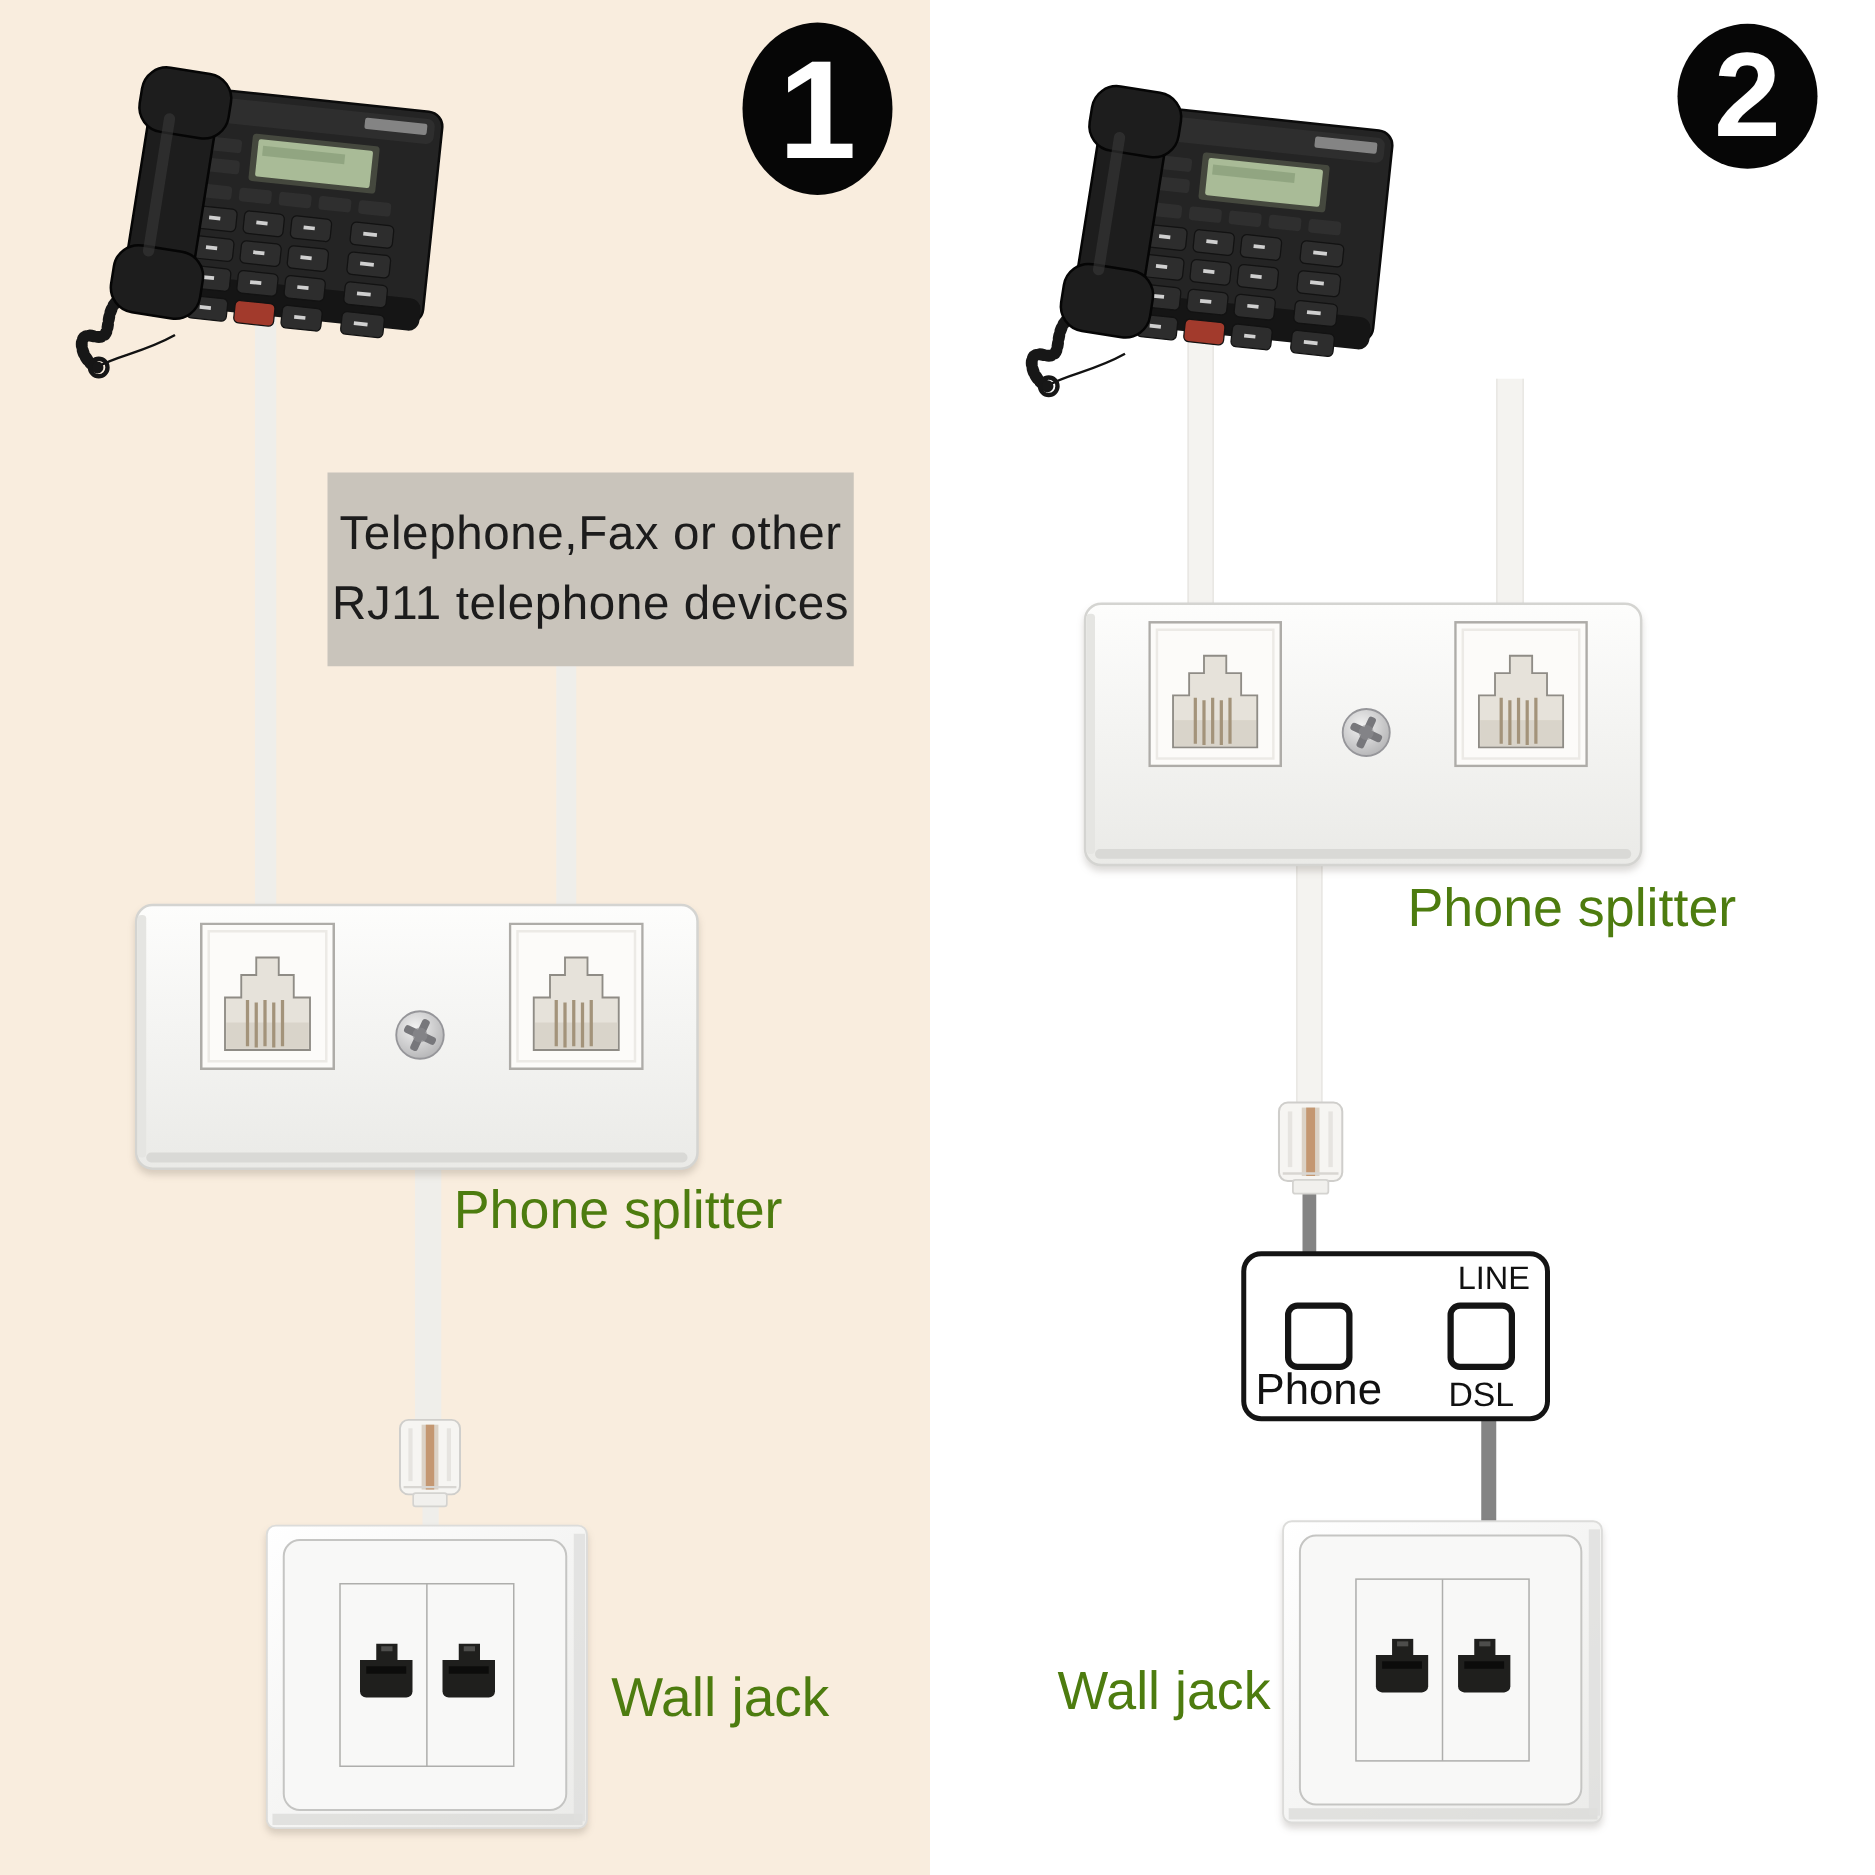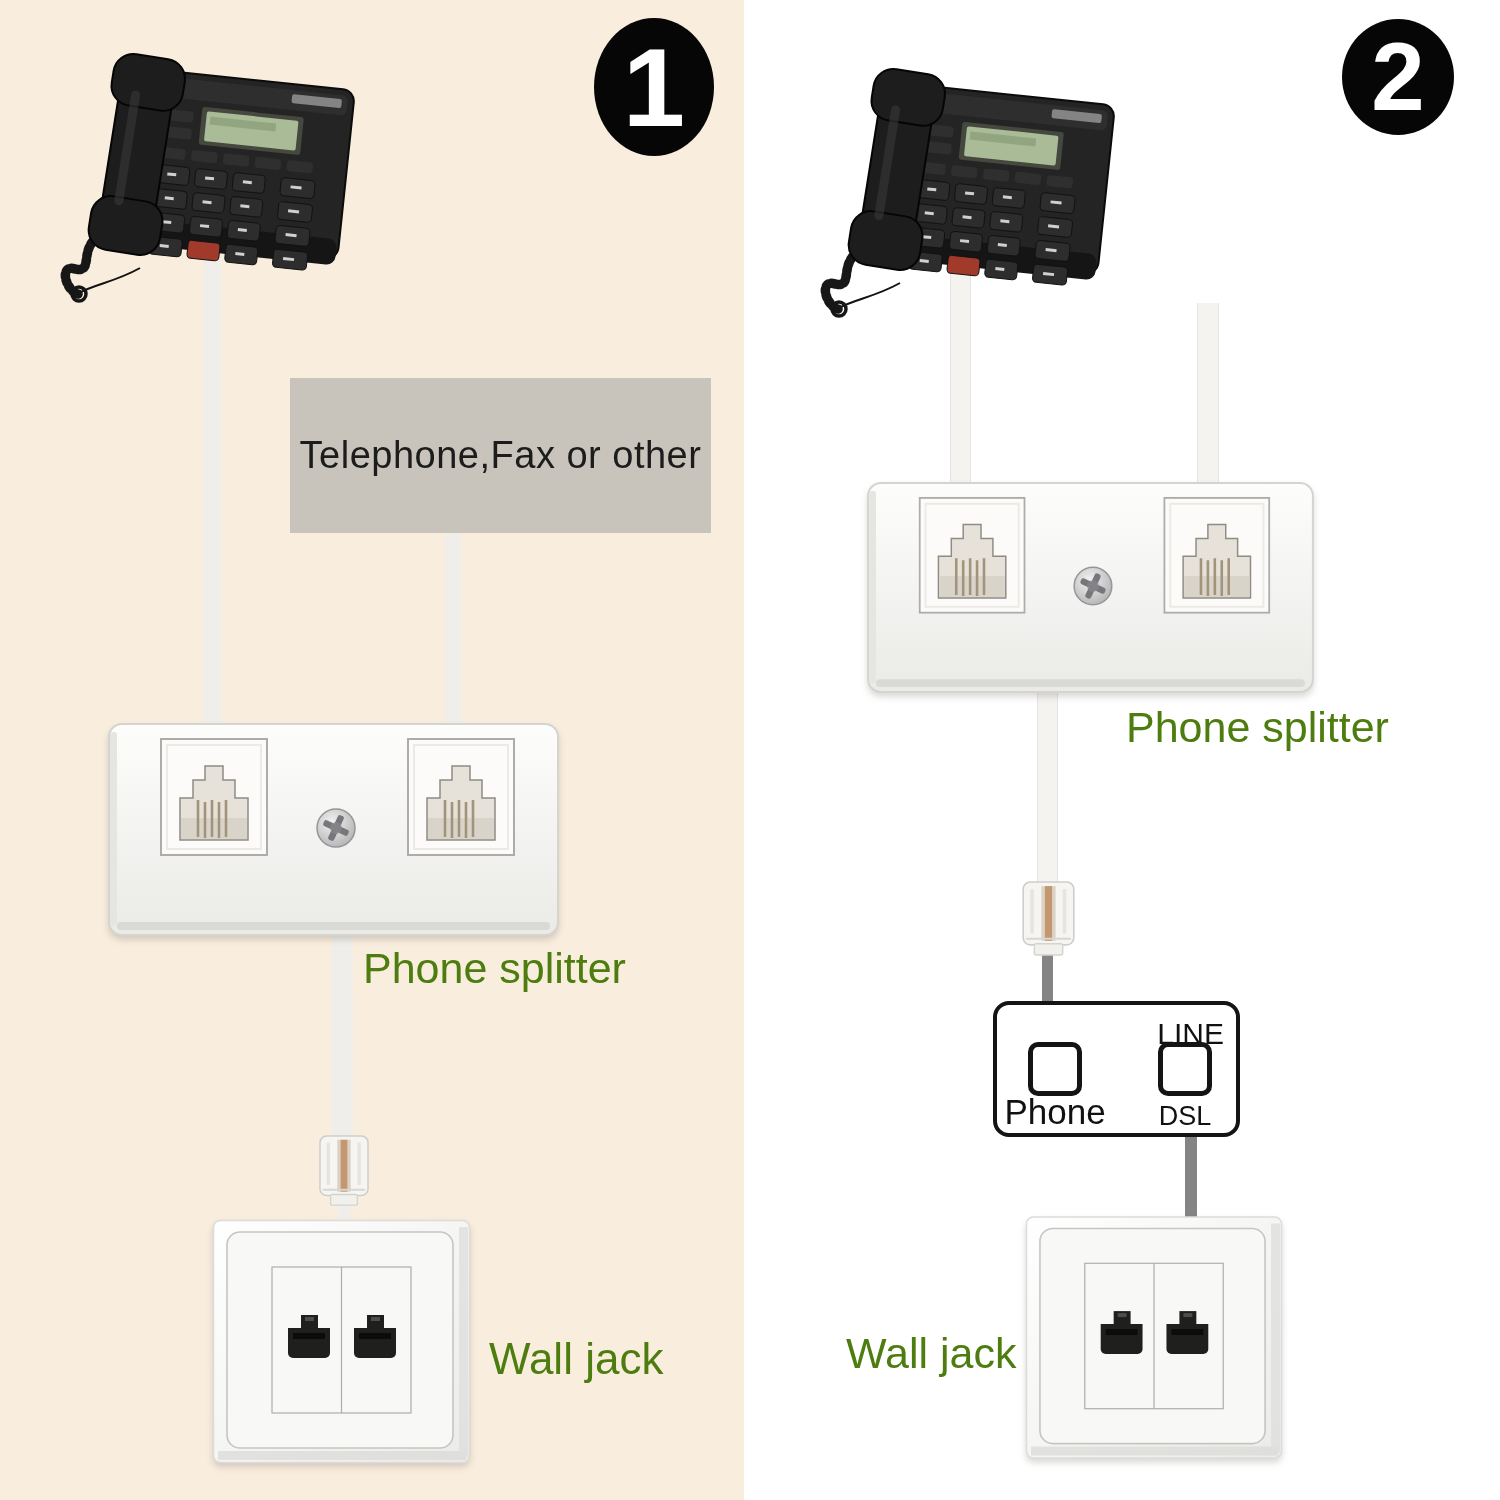--- a/index.html
+++ b/index.html
@@ -17,39 +17,39 @@
   .cg{position:absolute;background:#848484;z-index:1;}
 
   
   .badge{position:absolute;background:#060606;color:#fff;border-radius:50%;
          display:flex;align-items:center;justify-content:center;font-weight:bold;z-index:4;}
   #badge-1{left:594px;top:18px;width:120px;height:138px;font-size:112px;}
   #badge-2{left:1342px;top:19px;width:112px;height:116px;font-size:96px;}
 
   
   #note-box{left:262px;top:378px;width:421px;height:155px;background:#c9c4bb;z-index:2;
-            display:flex;flex-direction:column;justify-content:center;align-items:center;gap:13px;margin-left:28px;}
+            display:flex;flex-direction:column;justify-content:center;align-items:center;gap:13px;}
   #note-box span{font-size:38px;color:#1c1c1c;letter-spacing:.5px;}
   #fax-box{left:1151px;top:215px;width:112px;height:90px;background:#d3d3d3;z-index:2;
            display:flex;align-items:center;justify-content:center;font-size:38px;color:#111;}
 
   
   .lbl{position:absolute;color:#4d7c0f;white-space:nowrap;z-index:3;}
   #lbl-splitter-1{left:363px;top:944px;font-size:43px;}
   #lbl-walljack-1{left:489px;top:1334px;font-size:44px;}
   #lbl-splitter-2{left:1126px;top:703px;font-size:43px;}
   #lbl-walljack-2{left:846px;top:1329px;font-size:43px;}
 
   
   #filter-box{left:993px;top:1001px;width:239px;height:128px;background:#fff;border:4px solid #141414;
               border-radius:16px;z-index:2;}
   #filter-box .sq{position:absolute;width:44px;height:44px;border:5px solid #141414;border-radius:10px;background:#fff;}
   #filter-sq-phone{left:31px;top:37px;}
   #filter-sq-dsl{left:161px;top:37px;}
-  #filter-line{position:absolute;top:12px;right:12px;font-size:30px;color:#111;}
+  #filter-line{position:absolute;top:2px;right:12px;font-size:26px;color:#111;}
   #filter-phone{position:absolute;left:0;bottom:1px;width:116px;text-align:center;font-size:35px;color:#111;}
   #filter-dsl{position:absolute;left:140px;bottom:1px;width:96px;text-align:center;font-size:27px;color:#111;}
 
   .devsvg{position:absolute;z-index:2;}
   .shadowed{filter:drop-shadow(0 4px 3px rgba(60,50,40,.18));}
 </style>
 </head>
 <body>
 
 <svg width="0" height="0" style="position:absolute" aria-hidden="true">
@@ -218,20 +218,21 @@
   <svg class="devsvg" style="left:45px;top:30px;" width="330" height="280">
       <use href="#sym-phone"></use>
     </svg>
 
   <div id="badge-1" class="badge">
     <span>1</span>
   </div>
 
   <div id="note-box" class="abs">
     <span>Telephone,Fax or other</span>
+    <span>RJ11 telephone devices</span>
   </div>
 
   <svg class="devsvg shadowed" style="left:107px;top:722px;" width="453" height="215">
       <use href="#sym-splitter"></use>
     </svg>
 
   <div class="lbl" id="lbl-splitter-1">Phone splitter</div>
 
   <svg class="devsvg" style="left:317px;top:1134px;" width="54" height="73">
       <use href="#sym-plug"></use>

